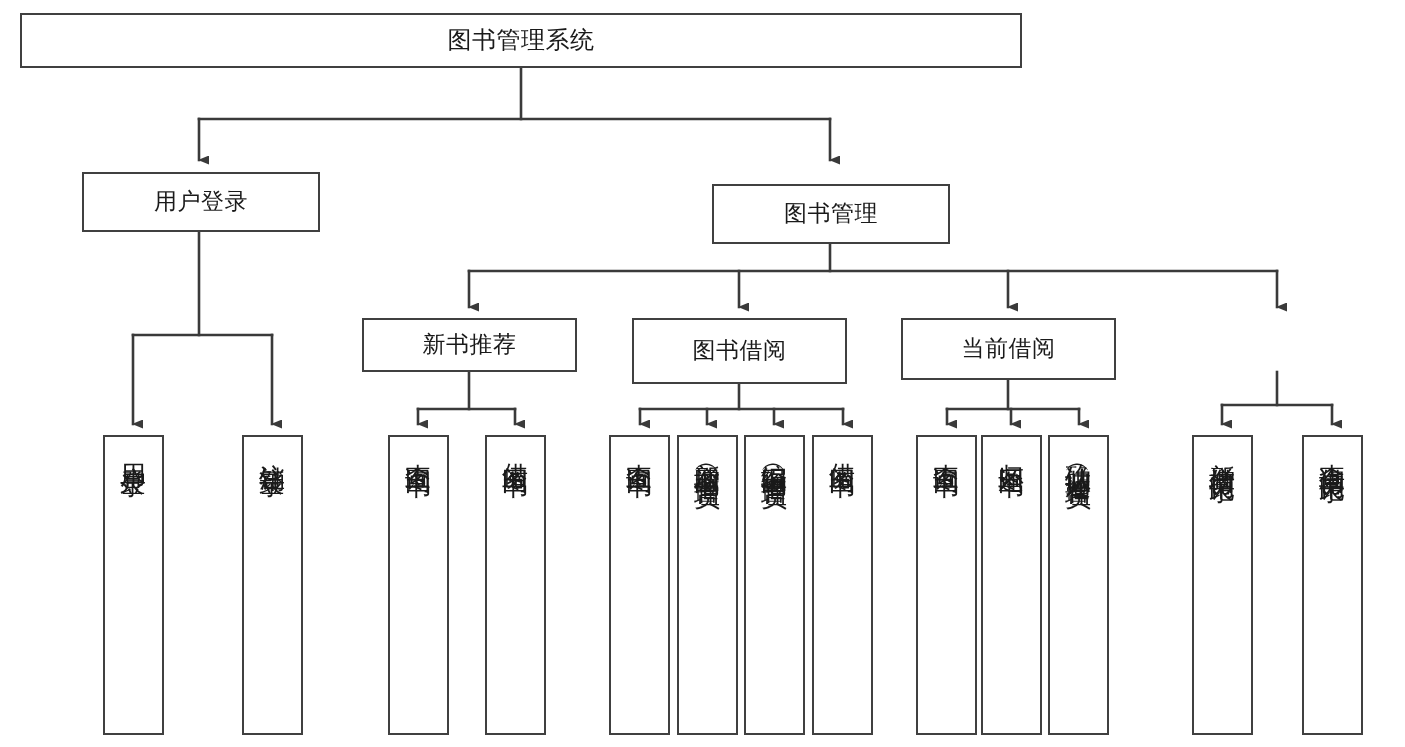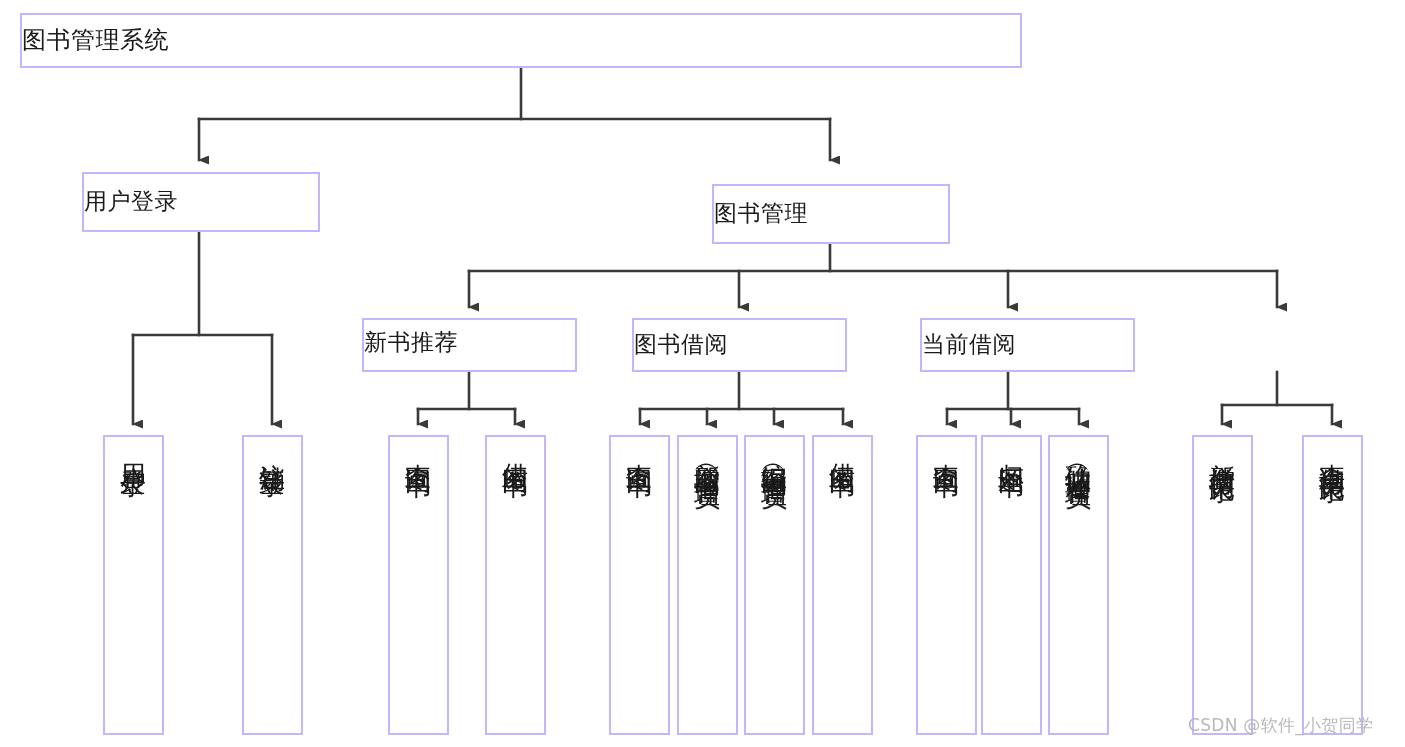--- a/index.html
+++ b/index.html
@@ -23,24 +23,24 @@
     left: 0;
     top: 0;
     width: 1405px;
     height: 747px;
     pointer-events: none;
   }
   .node {
     position: absolute;
     box-sizing: border-box;
     background: #ffffff;
-    border: 2px solid #c4b5fd;
+    border: 2px solid #404040;
     display: flex;
     align-items: center;
-    justify-content: flex-start;
+    justify-content: center;
     color: #1a1a1a;
     z-index: 2;
   }
   .node-label {
     display: block;
     text-align: center;
     line-height: 1.18;
     letter-spacing: 0.5px;
   }
   .node.horizontal .node-label {
@@ -134,29 +134,29 @@
   </div>
 
   <div class="node horizontal" style="left:82px; top:172px; width:238px; height:60px;">
     <span class="node-label">用户登录</span>
   </div>
 
   <div class="node horizontal" style="left:712px; top:184px; width:238px; height:60px;">
     <span class="node-label">图书管理</span>
   </div>
 
-  <div class="node horizontal" style="left:362px; top:318px; width:215px; height:54px;font-family:Liberation Mono, monospace;">
+  <div class="node horizontal" style="left:362px; top:318px; width:215px; height:54px;">
     <span class="node-label">新书推荐</span>
   </div>
 
-  <div class="node horizontal" style="left:632px; top:318px; width:215px; height:54px;">
+  <div class="node horizontal" style="left:632px; top:318px; width:215px; height:66px;">
     <span class="node-label">图书借阅</span>
   </div>
 
-  <div class="node horizontal" style="left:920px; top:318px; width:215px; height:54px;">
+  <div class="node horizontal" style="left:901px; top:318px; width:215px; height:62px;">
     <span class="node-label">当前借阅</span>
   </div>
 
 
   <div class="node vertical" style="left:103px; top:435px; width:61px; height:300px;">
     <span class="node-label">用户登录</span>
   </div>
 
   <div class="node vertical" style="left:242px; top:435px; width:61px; height:300px;">
     <span class="node-label">注销登录</span>
@@ -199,15 +199,14 @@
   </div>
 
   <div class="node vertical" style="left:1192px; top:435px; width:61px; height:300px;">
     <span class="node-label">新增借阅记录</span>
   </div>
 
   <div class="node vertical" style="left:1302px; top:435px; width:61px; height:300px;">
     <span class="node-label">查询借阅记录</span>
   </div>
 
-  <div class="watermark">CSDN @软件_小贺同学</div>
 
 </div>
 
 </body></html>

